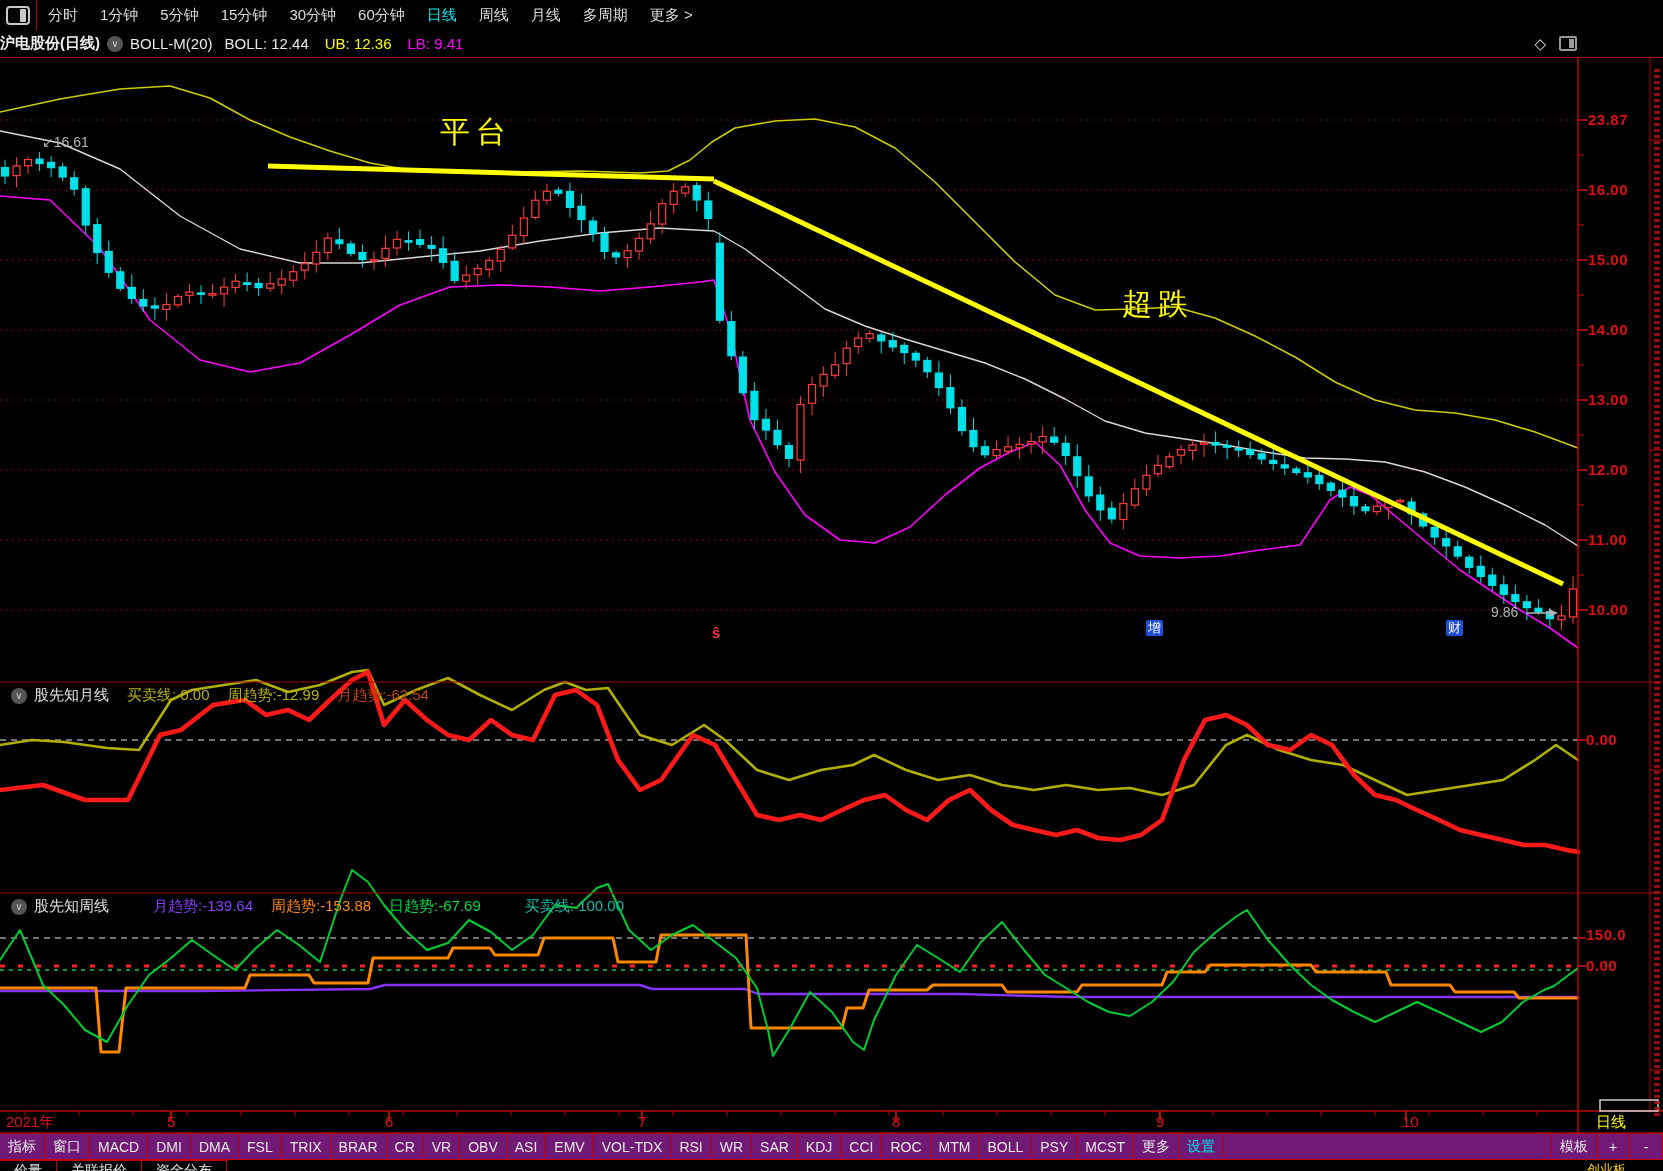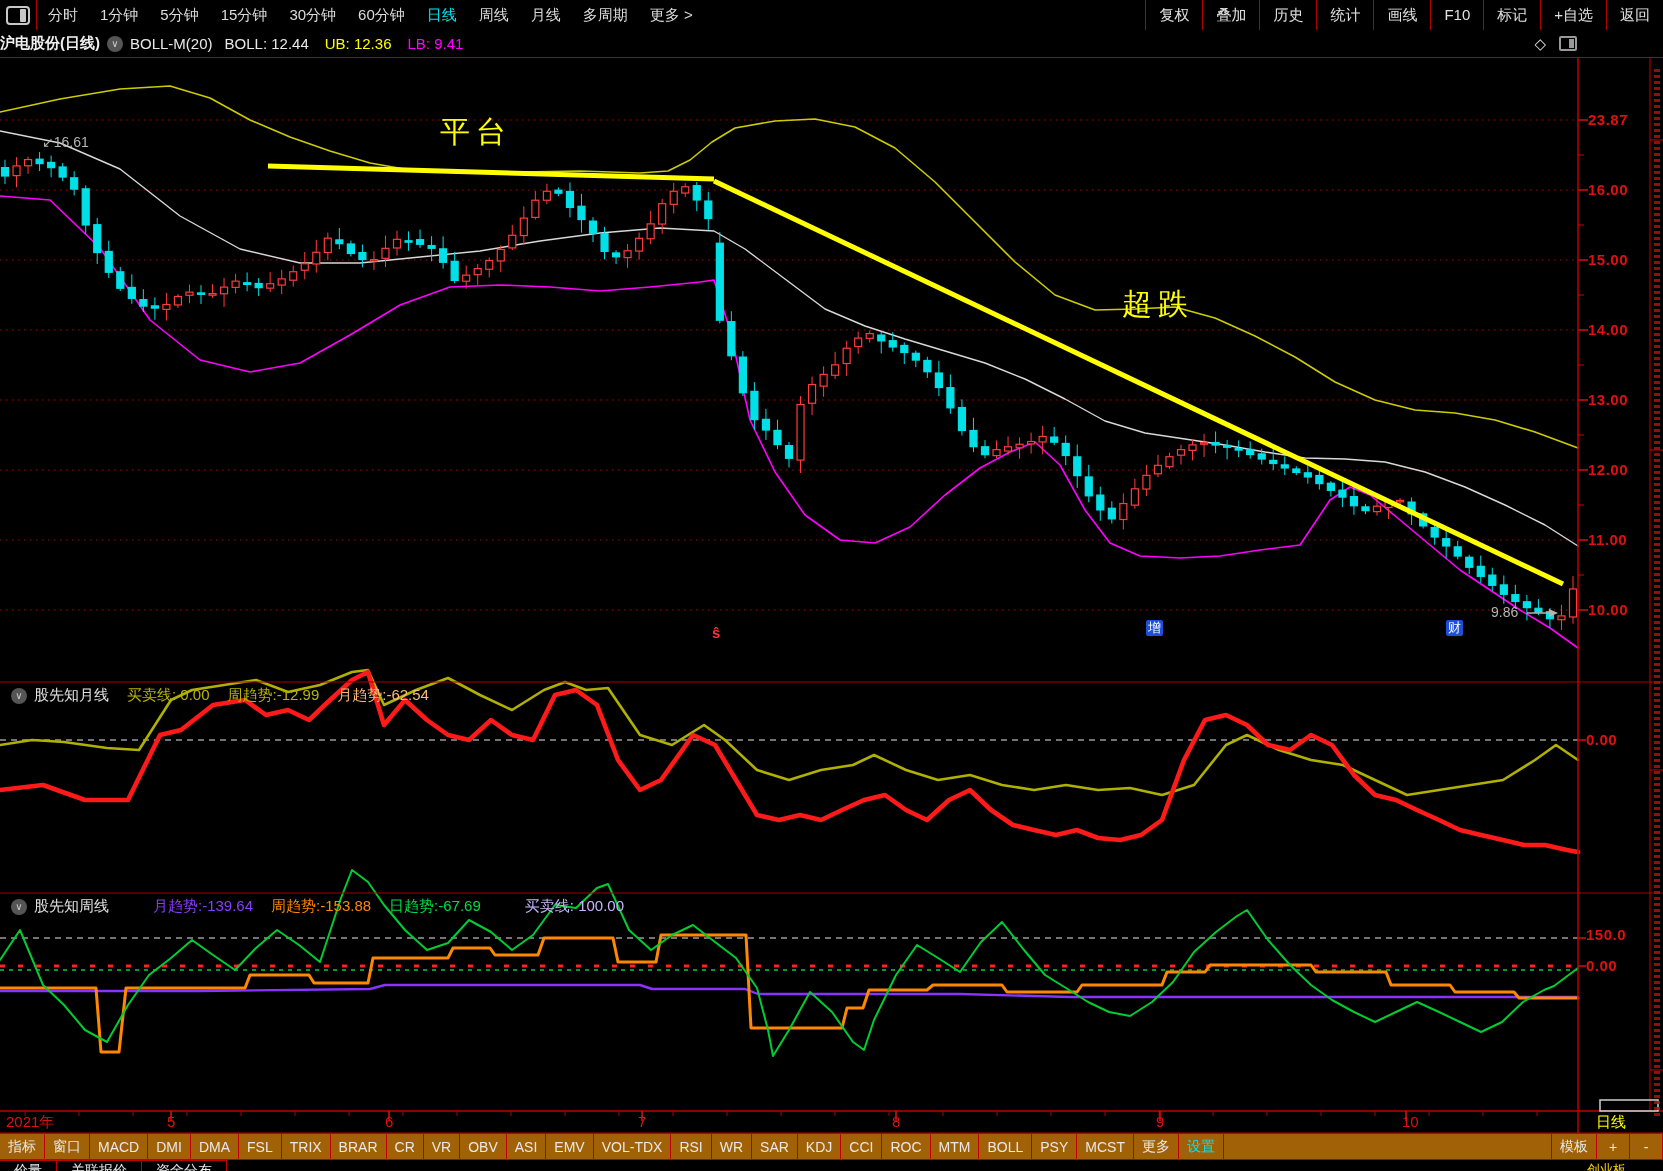--- a/index.html
+++ b/index.html
@@ -32,30 +32,30 @@
   
   .lbl{position:absolute;z-index:4;white-space:nowrap;}
   .px-label{color:#e01010;font-size:15px;font-weight:700;letter-spacing:.5px;}
   .note-yellow{color:#ffff00;font-size:30px;letter-spacing:6px;font-weight:500;}
   .marker{color:#b4b4b4;font-size:14px;}
   .flag-blue{background:#1d4fd7;color:#fff;font-size:13px;line-height:16px;padding:0 2px;border-radius:2px;}
   .flag-sig{color:#ff3333;font-size:15px;font-weight:700;}
   .hdr{position:absolute;left:4px;display:flex;align-items:center;font-size:15px;z-index:5;}
   .hdr .t{color:#e2e2e2;margin-right:18px;}
   .c-olive{color:#b8b400;margin-right:18px;}
-  .c-red{color:#fdba74;margin-right:18px;}
+  .c-red{color:#c2410c;margin-right:18px;}
   .c-purple{color:#8a3dff;margin-right:18px;}
   .c-orange{color:#ff8800;margin-right:18px;}
   .c-green{color:#00dd44;margin-right:18px;}
-  .c-white{color:#c4b5fd;margin-right:18px;}
+  .c-white{color:#14b8a6;margin-right:18px;}
   .gap30{margin-left:26px;}
   .taxis-lbl{color:#e01010;font-size:15px;}
   .rt-period{color:#ffff00;font-size:15px;}
   
-  .toolbar{position:absolute;left:0;top:1133px;width:1663px;height:27px;display:flex;z-index:6;background:#a16207;
+  .toolbar{position:absolute;left:0;top:1133px;width:1663px;height:27px;display:flex;z-index:6;background:#701a75;
            box-sizing:border-box;}
   .tb-item{border:1px solid #c00000;margin-left:-1px;padding:0 8px;display:flex;align-items:center;justify-content:center;
            font-size:14px;color:#e8e8e8;white-space:nowrap;box-sizing:border-box;height:27px;}
   .tb-spacer{flex:1;border:1px solid #c00000;margin-left:-1px;box-sizing:border-box;}
   .tabs-cut{position:absolute;left:0;top:1160px;height:24px;display:flex;z-index:6;}
   .tab-item{border:1px solid #c00000;margin-left:-1px;padding:1px 14px 0 14px;font-size:14px;color:#e8e8e8;
             white-space:nowrap;box-sizing:border-box;height:24px;}
   .partial-yellow{position:absolute;left:1587px;top:1161px;color:#ffd400;font-size:13px;z-index:7;}
   
   .right-strip{position:absolute;left:1651px;top:57px;width:12px;height:1076px;z-index:3;}
@@ -78,31 +78,20 @@
         <div class="period">1分钟</div>
         <div class="period">5分钟</div>
         <div class="period">15分钟</div>
         <div class="period">30分钟</div>
         <div class="period">60分钟</div>
         <div class="period selected">日线</div>
         <div class="period">周线</div>
         <div class="period">月线</div>
         <div class="period">多周期</div>
         <div class="period">更多 &gt;</div>
-      </div>
-    <div class="top-right">
-        <div class="top-btn">复权</div>
-        <div class="top-btn">叠加</div>
-        <div class="top-btn">历史</div>
-        <div class="top-btn">统计</div>
-        <div class="top-btn">画线</div>
-        <div class="top-btn">F10</div>
-        <div class="top-btn">标记</div>
-        <div class="top-btn">+自选</div>
-        <div class="top-btn">返回</div>
       </div>
   </div>
 
   <div class="titlebar">
     <span class="stock">沪电股份(日线)</span>
     <span class="chev-circle">∨</span>
     <span class="ind-name">BOLL-M(20)</span>
     <span class="v-boll">BOLL: 12.44</span>
     <span class="v-ub">UB: 12.36</span>
     <span class="v-lb">LB: 9.41</span>

